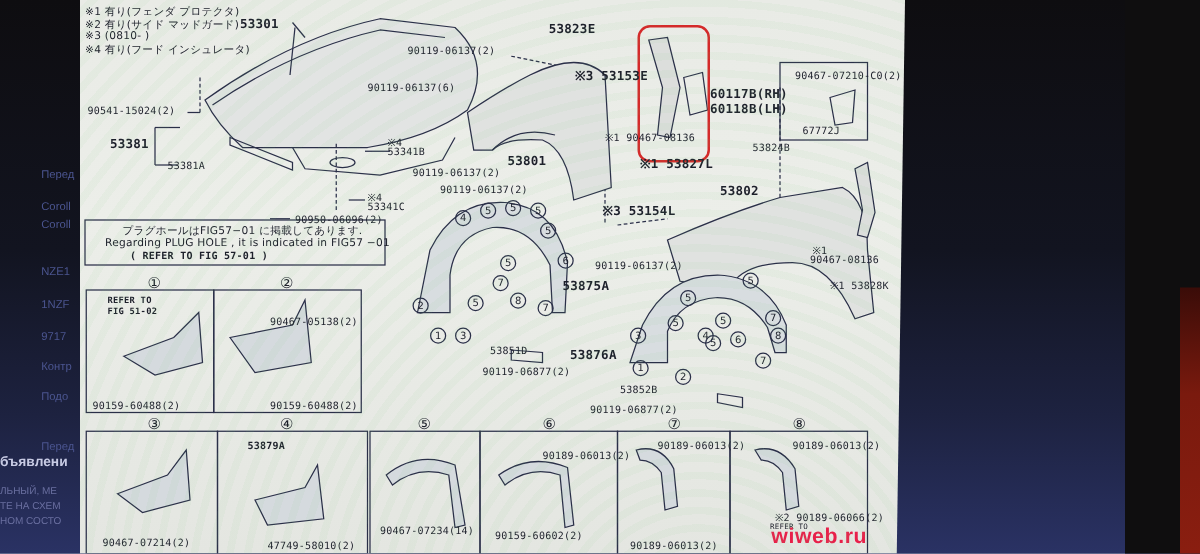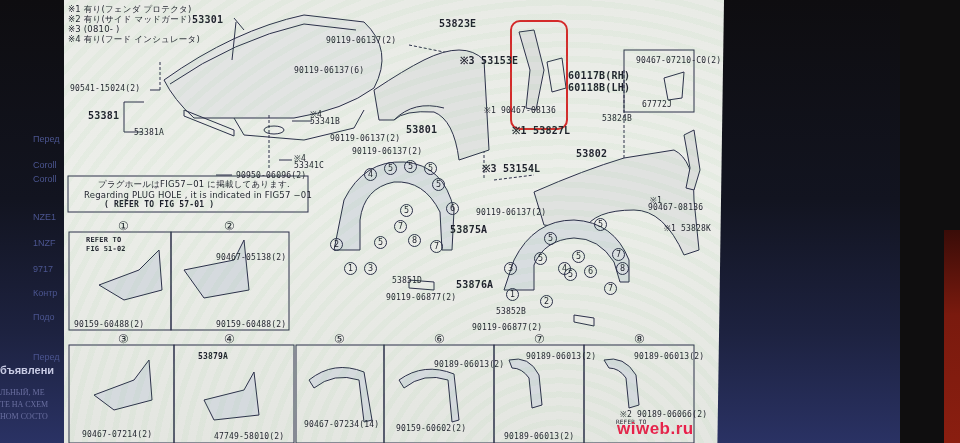--- a/index.html
+++ b/index.html
@@ -4,21 +4,21 @@
 <style>
   html,body{margin:0;padding:0;}
   body{width:960px;height:443px;overflow:hidden;position:relative;
     background:linear-gradient(180deg,#0e0d10 0%,#121420 45%,#1d2240 75%,#2a3264 100%);
     font-family:"DejaVu Sans Mono",monospace;}
   .right-dark{position:absolute;left:900px;top:0;width:60px;height:443px;background:#0f0e0f;}
   .red-glow{position:absolute;left:944px;top:230px;width:16px;height:213px;background:linear-gradient(180deg,#3a0c08,#7a1a0e 40%,#8a1e10);}
   .side-panel{position:absolute;left:0;top:90px;width:66px;height:353px;}
   .side-row{position:absolute;left:33px;font-family:"Liberation Sans",sans-serif;font-size:9px;color:#4b5590;white-space:nowrap;overflow:hidden;width:33px;}
   .side-heading{position:absolute;left:0;top:366px;font-family:"Liberation Sans",sans-serif;font-size:11px;font-weight:bold;color:#c8cbe4;white-space:nowrap;width:66px;overflow:hidden;}
-  .side-note{position:absolute;left:0;font-family:Liberation Serif, serif;font-size:8px;color:#6a6fa0;white-space:nowrap;width:66px;overflow:hidden;}
+  .side-note{position:absolute;left:0;font-family:Liberation Sans, sans-serif;font-size:8px;color:#6a6fa0;white-space:nowrap;width:66px;overflow:hidden;}
   .sheet{position:absolute;left:64px;top:0;width:660px;height:443px;
     background:linear-gradient(180deg,#e9ebe6 0%,#eceee9 40%,#e4e6e1 100%);
     clip-path:polygon(0 0,100% 0,100% 0,99% 443px,0 443px);
     transform-origin:0 0;}
   .sheet::after{content:"";position:absolute;inset:0;pointer-events:none;
     background:repeating-radial-gradient(circle at 75% 115%,rgba(120,200,120,0.06) 0 6px,rgba(255,255,255,0) 6px 14px);}
   .lbl{position:absolute;font-family:"DejaVu Sans Mono",monospace;font-size:8px;color:#1c1f2a;white-space:nowrap;letter-spacing:0.2px;}
   .lbl.big{font-size:10px;font-weight:bold;}
   .lbl.note{font-family:"DejaVu Sans",sans-serif;font-size:8.5px;}
   .circ{position:absolute;width:11px;height:11px;border:1px solid #2a2f48;border-radius:50%;font-family:"DejaVu Sans",sans-serif;font-size:8px;line-height:11px;text-align:center;color:#1c1f2a;}

